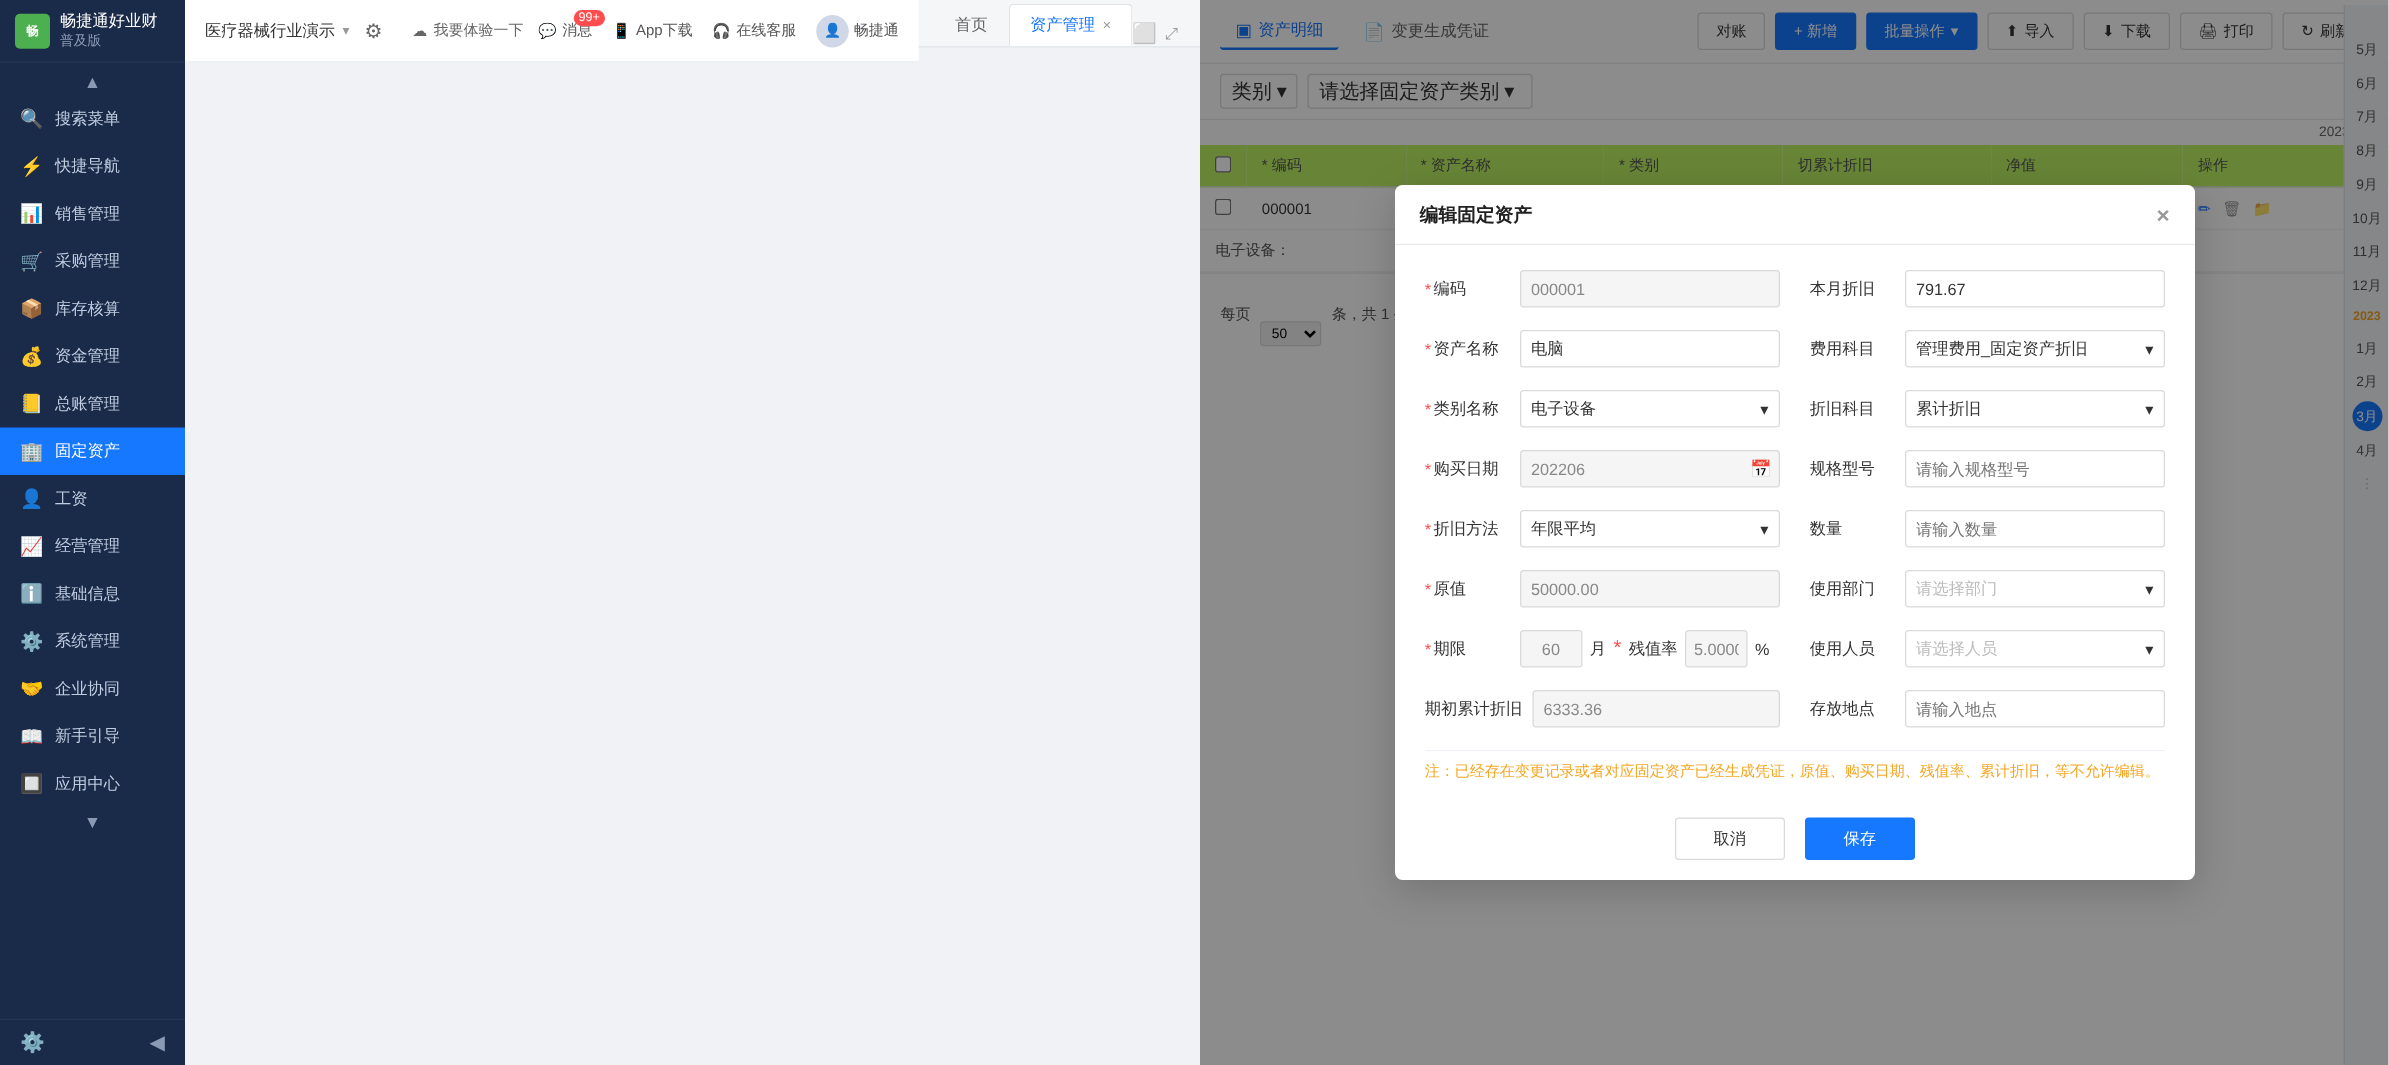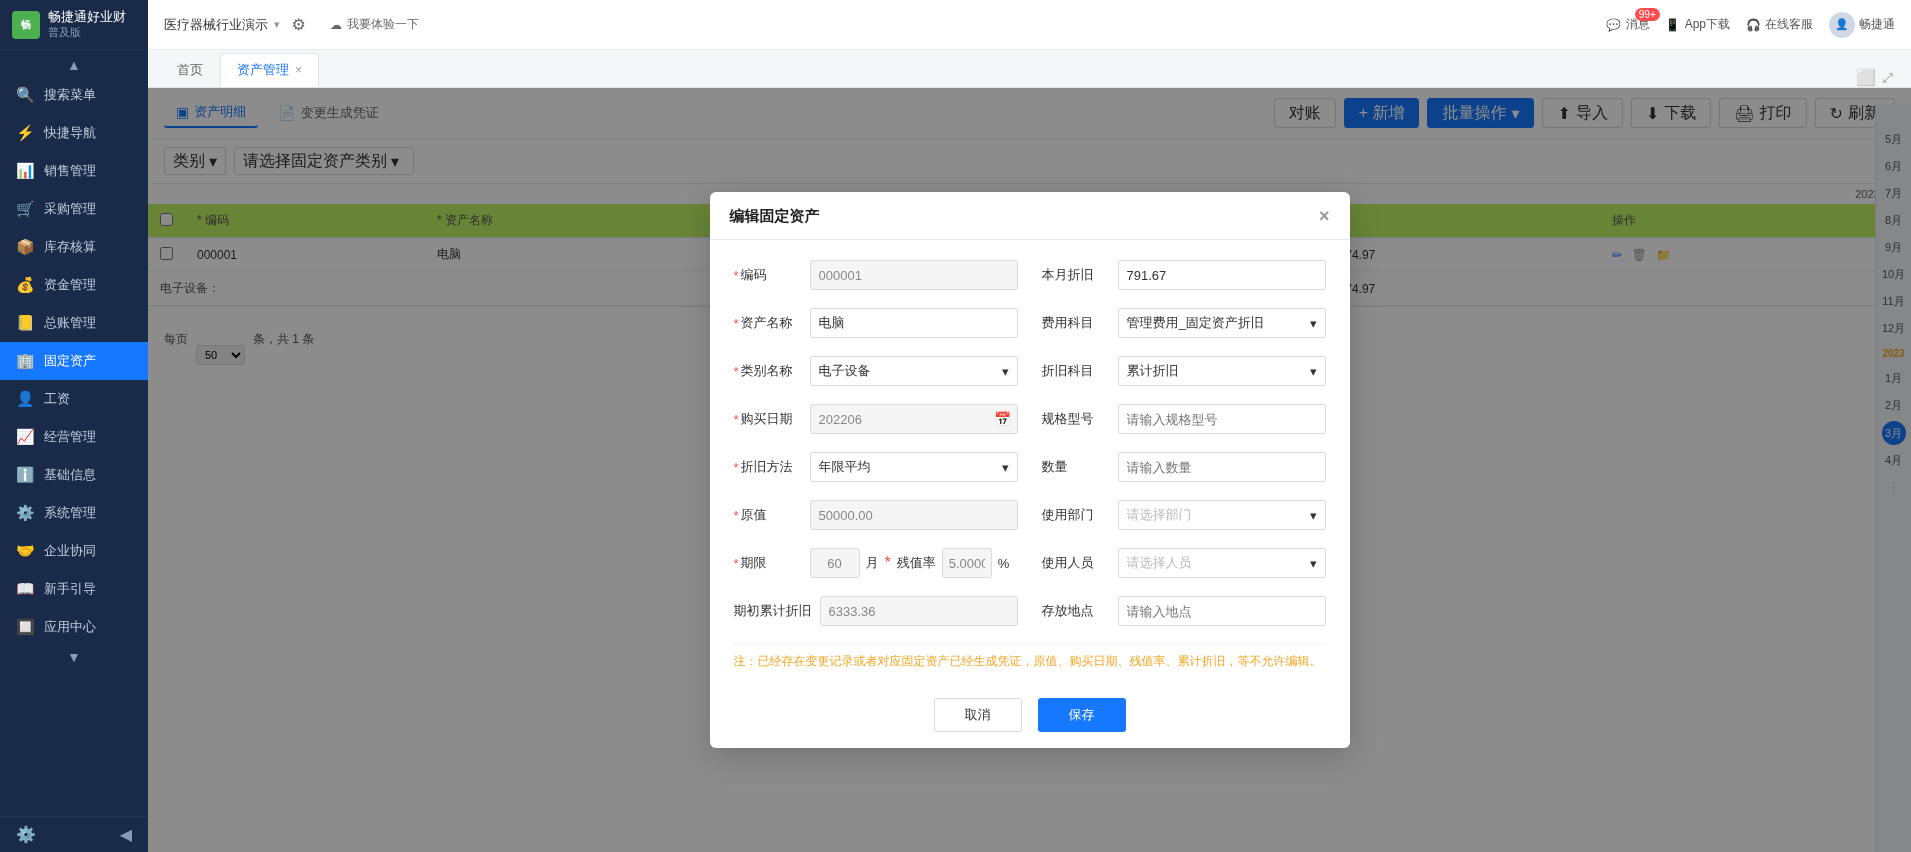--- a/index.html
+++ b/index.html
@@ -42,21 +42,21 @@
     }
     .sidebar-item.active { background: #1677ff; color: #fff; }
     .sidebar-item .icon { font-size: 15px; width: 18px; text-align: center; }
     .sidebar-bottom {
       padding: 8px 16px;
       display: flex; align-items: center; justify-content: space-between;
       border-top: 1px solid #243654;
     }
 
     
-    .main-content { flex: 1; display: flex; flex-direction: column; height: 852px; overflow: hidden; }
+    .main-content { flex: 1; display: flex; flex-direction: row; height: 852px; overflow: hidden; }
 
     
     .topbar {
       height: 50px;
       background: #fff;
       display: flex;
       align-items: center;
       padding: 0 16px;
       border-bottom: 1px solid #e8eaed;
       gap: 12px;
@@ -110,21 +110,21 @@
     }
     .toolbar-tab {
       display: flex; align-items: center; gap: 5px;
       padding: 5px 12px; font-size: 13px; cursor: pointer;
       color: #666; border-radius: 3px;
     }
     .toolbar-tab.active { color: #1677ff; border-bottom: 2px solid #1677ff; }
     .toolbar-right { margin-left: auto; display: flex; align-items: center; gap: 8px; }
     .btn {
       height: 30px; padding: 0 14px; border-radius: 3px;
-      font-size: 16px; cursor: pointer; display: flex; align-items: center; gap: 5px;
+      font-size: 12px; cursor: pointer; display: flex; align-items: center; gap: 5px;
       border: 1px solid #d9d9d9; background: #fff; color: #333;
     }
     .btn-primary { background: #1677ff; color: #fff; border-color: #1677ff; }
     .btn-default { background: #fff; color: #333; }
 
     
     .filter-row {
       display: flex; align-items: center; gap: 8px;
       padding: 8px 16px; border-bottom: 1px solid #e8eaed;
     }
@@ -140,21 +140,21 @@
       background: #bef264; border-bottom: 1px solid #e8eaed;
       padding: 8px 12px; text-align: left; color: #555; font-weight: 500;
     }
     .data-table td { padding: 8px 12px; border-bottom: 1px solid #f0f2f5; color: #333; }
 
     .table-wrap { overflow-x: auto; }
     .date-label { font-size: 11px; color: #666; text-align: right; padding: 4px 16px; }
 
     
     .right-panel {
-      position: absolute; right: 0; top: 16px; bottom: 0;
+      position: absolute; right: 0; top: 4px; bottom: 0;
       width: 36px; background: #f5f6f8;
       border-left: 1px solid #e0e3e8;
       display: flex; flex-direction: column; align-items: center;
       padding-top: 24px; gap: 4px; font-size: 11px; color: #555;
     }
     .mini-month { writing-mode: horizontal-tb; font-size: 11px; padding: 4px 2px; cursor: pointer; }
     .mini-month.highlight { color: #1677ff; font-weight: bold; }
     .mini-month.circle {
       background: #1677ff; color: #fff;
       border-radius: 50%; width: 24px; height: 24px;

